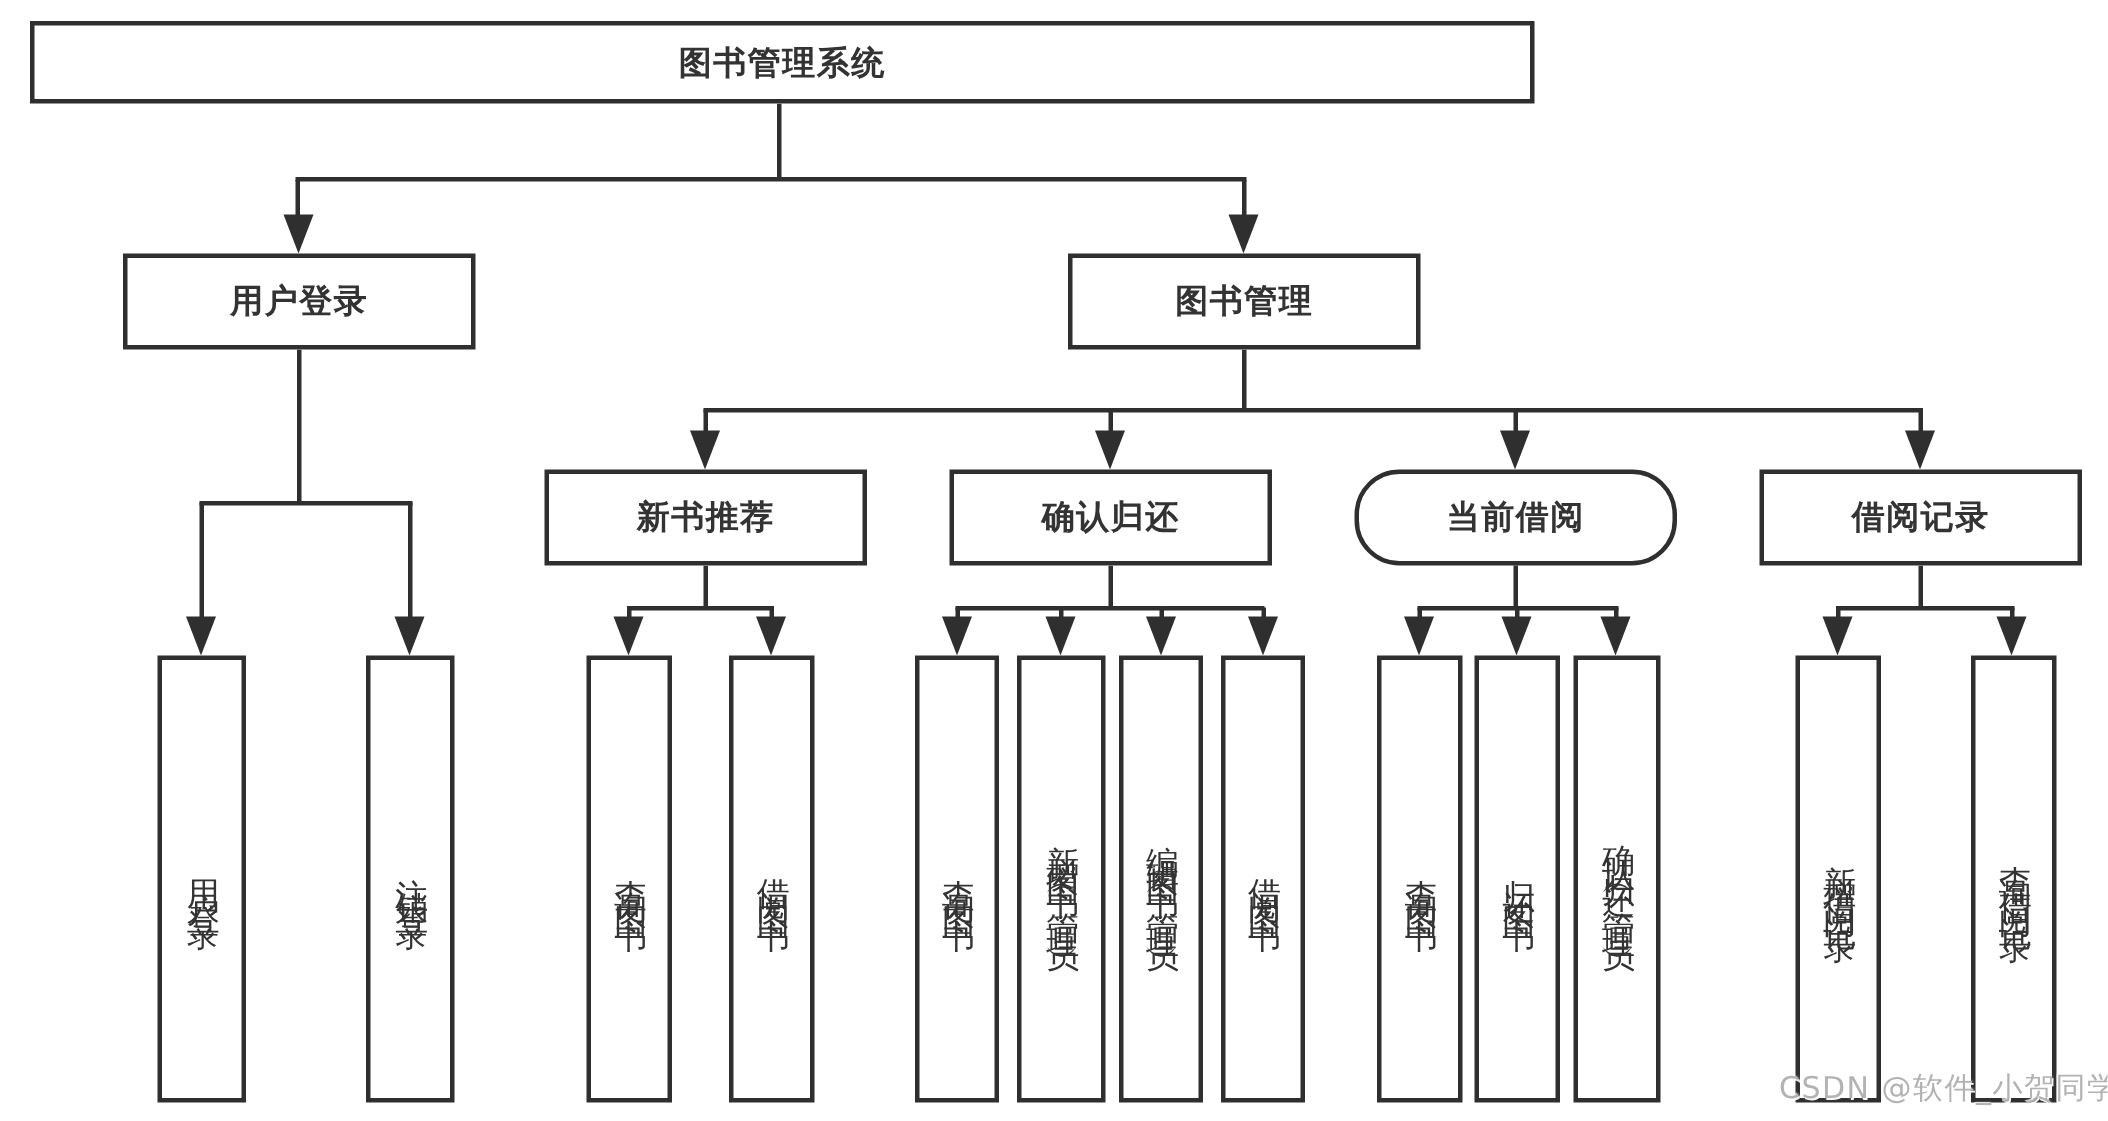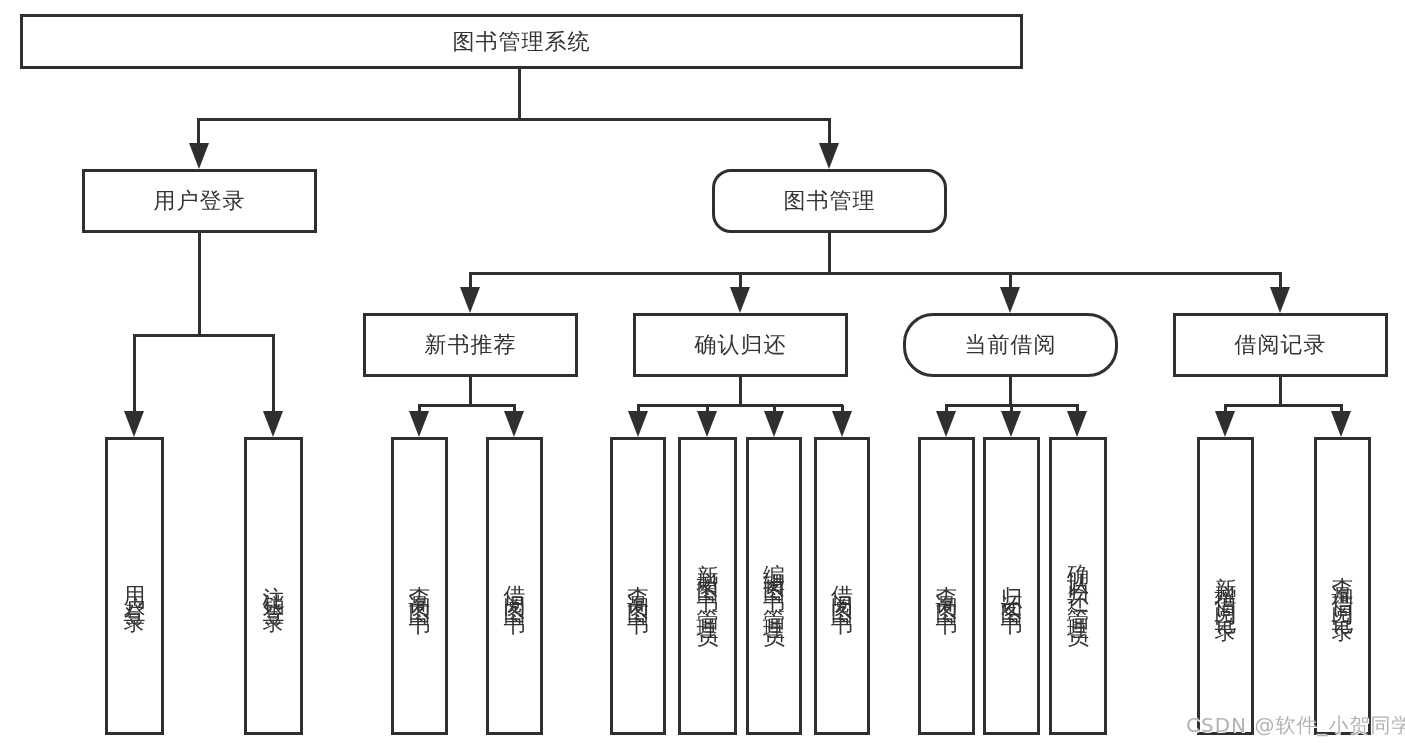--- a/index.html
+++ b/index.html
@@ -22,20 +22,21 @@
     box-sizing:border-box;
     border:3px solid var(--line);
     background:#fff;
     display:flex;
     align-items:center;
     justify-content:center;
     font-size:22px;
     color:var(--text);
     letter-spacing:1px;
     z-index:2;
+    font-weight:bold;
   }
   .vbox{
     position:absolute;
     box-sizing:border-box;
     border:3px solid var(--line);
     background:#fff;
     display:flex;
     align-items:center;
     justify-content:center;
     z-index:2;
@@ -73,21 +74,21 @@
 
 <div class="stage">
 
   <div class="box" style="left:20px;top:14px;width:1003px;height:55px;">
     <span>图书管理系统</span>
   </div>
 
   <div class="box" style="left:82px;top:169px;width:235px;height:64px;">
     <span>用户登录</span>
   </div>
-  <div class="box" style="left:712px;top:169px;width:235px;height:64px;border-radius:19px;">
+  <div class="box" style="left:712px;top:169px;width:235px;height:64px;">
     <span>图书管理</span>
   </div>
 
   <div class="box" style="left:363px;top:313px;width:215px;height:64px;">
     <span>新书推荐</span>
   </div>
   <div class="box" style="left:633px;top:313px;width:215px;height:64px;">
     <span>确认归还</span>
   </div>
   <div class="box" style="left:903px;top:313px;width:215px;height:64px;border-radius:30px;">

